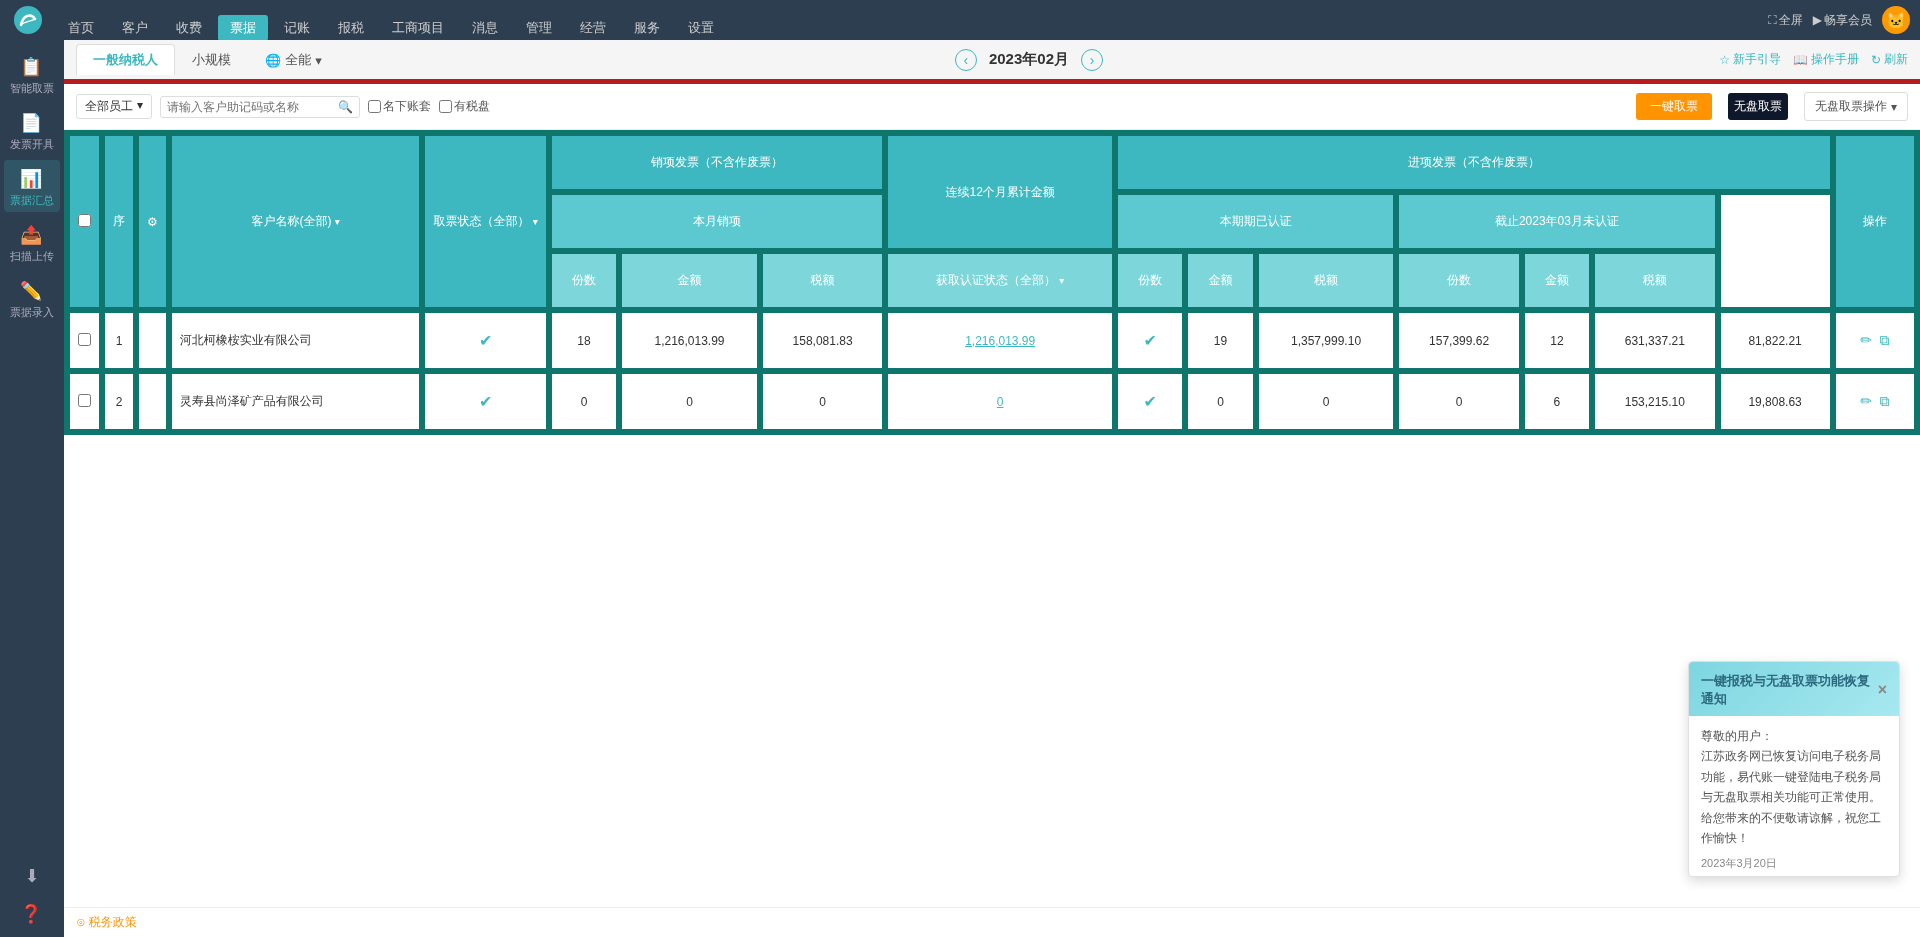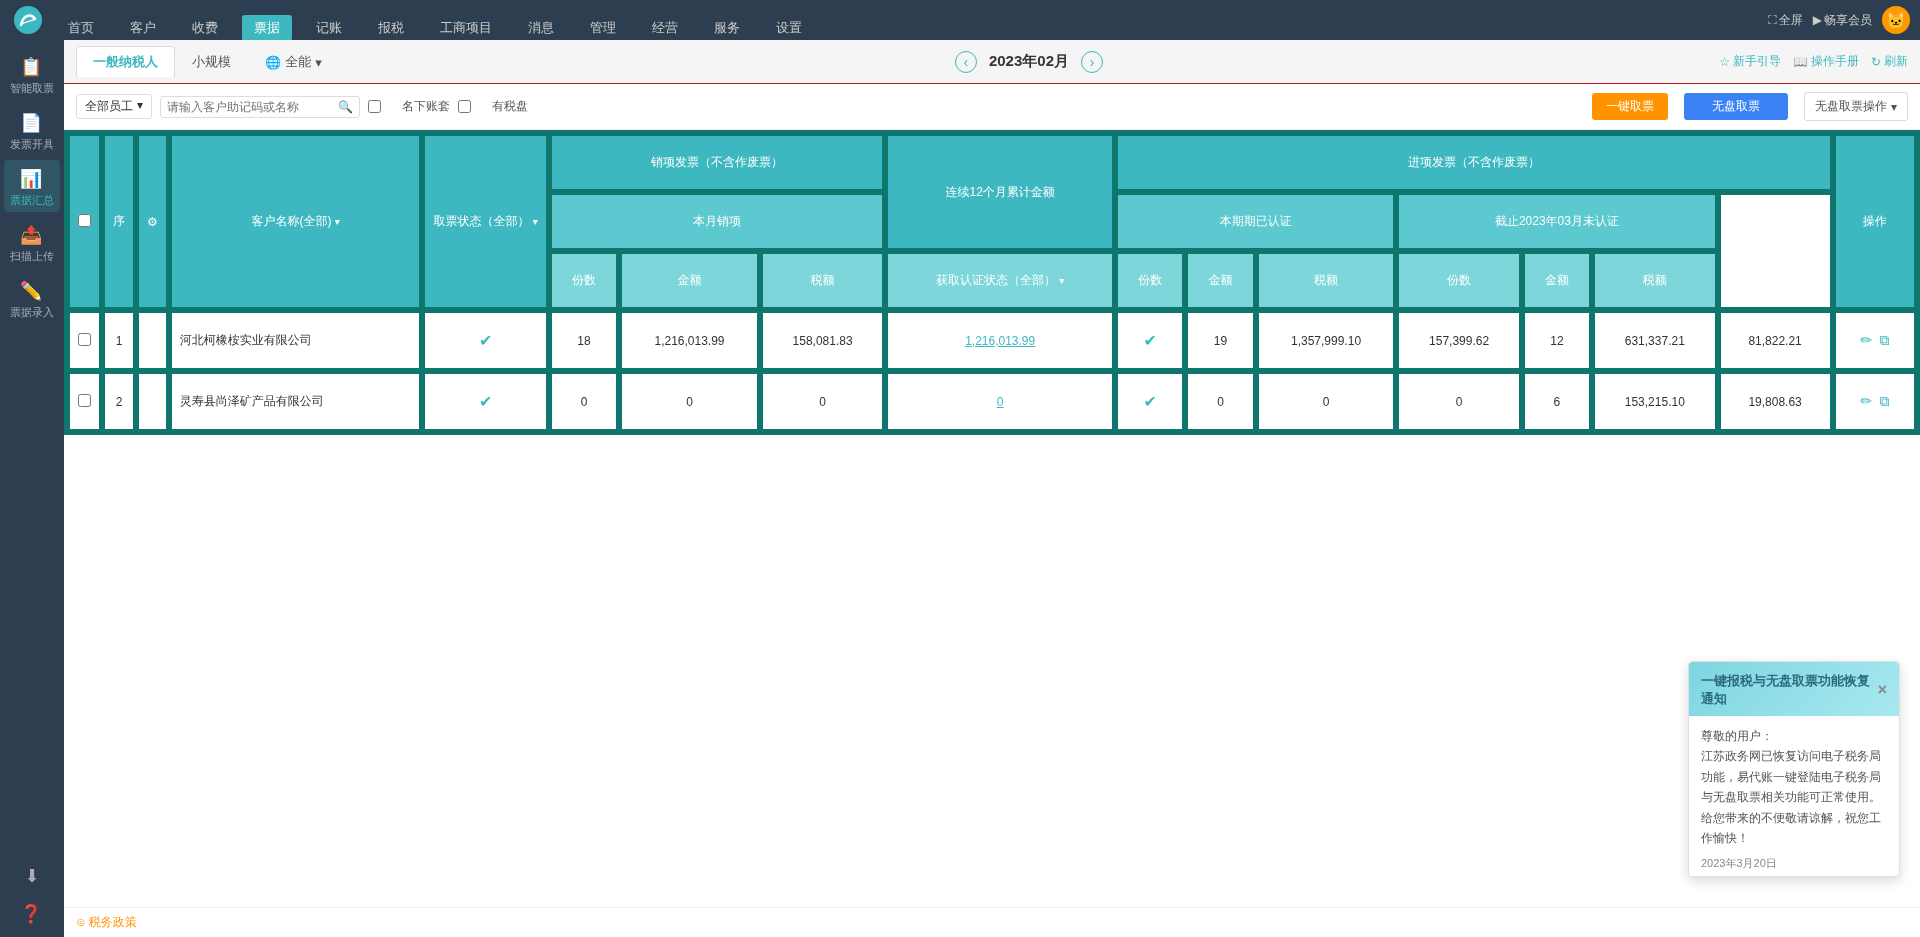--- a/index.html
+++ b/index.html
@@ -18,21 +18,21 @@
       width: 36px;
       height: 36px;
       margin-right: 10px;
       display: flex;
       align-items: center;
       justify-content: center;
     }
     .top-nav .logo svg { width: 30px; height: 30px; }
     .top-nav .nav-items {
       display: flex;
-      gap: 12px;
+      gap: 4px;
       flex: 1;
       margin-top: 16px;
     }
     .top-nav .nav-item {
       padding: 4px 12px;
       cursor: pointer;
       font-size: 13px;
       color: #ccc;
       border-radius: 3px;
     }
@@ -187,46 +187,46 @@
     .search-box input {
       border: none;
       outline: none;
       font-size: 12px;
       flex: 1;
       color: #999;
     }
     .checkbox-label {
       display: flex;
       align-items: center;
-      gap: 21px;
+      gap: 2px;
       font-size: 12px;
       cursor: pointer;
       color: #555;
     }
     .toolbar-right {
       margin-left: auto;
       display: flex;
       gap: 16px;
       align-items: center;
     }
     .btn-orange {
       background: #ff9400;
       color: #fff;
       border: none;
       border-radius: 3px;
       padding: 5px 14px;
       font-size: 12px;
       cursor: pointer;
     }
     .btn-teal {
-      background: #3b82f6;
+      background: #0f172a;
       color: #fff;
       border: none;
       border-radius: 3px;
-      padding: 5px 28px;
+      padding: 5px 6px;
       font-size: 12px;
       cursor: pointer;
     }
     .btn-outline-gray {
       background: #fff;
       color: #555;
       border: 1px solid #ddd;
       border-radius: 3px;
       padding: 5px 10px;
       font-size: 12px;
@@ -280,21 +280,21 @@
       cursor: pointer;
       margin: 0 2px;
     }
 
     
     .top-content-bar {
       display: flex;
       align-items: center;
       padding: 16px 12px;
       background: #f5f5f5;
-      border-bottom: 1px solid #b91c1c;
+      border-bottom: 5px solid #b91c1c;
       height: 44px;
     }
     .top-content-right {
       margin-left: auto;
       display: flex;
       align-items: center;
       gap: 12px;
       font-size: 12px;
       color: #3eb8c0;
     }

